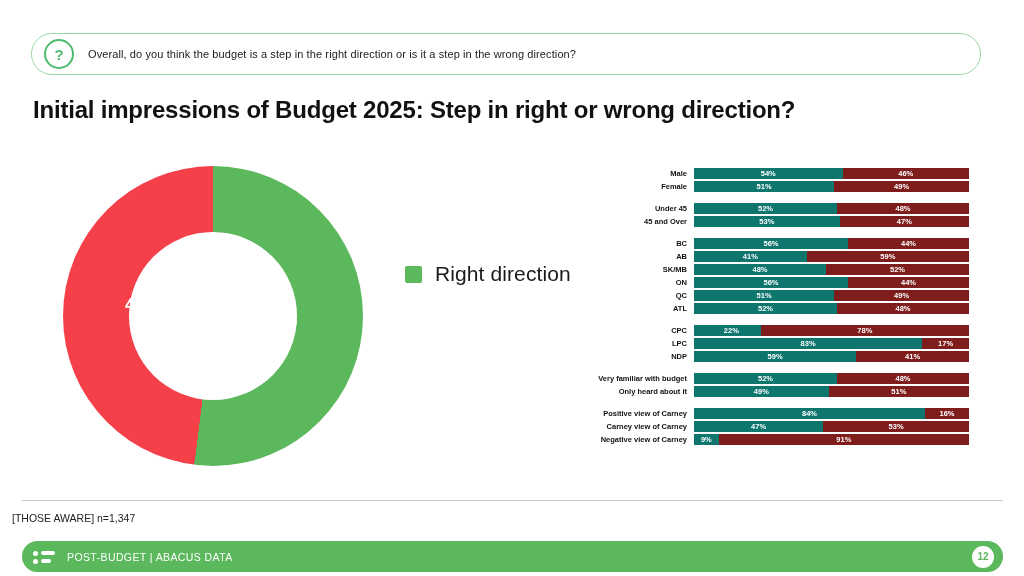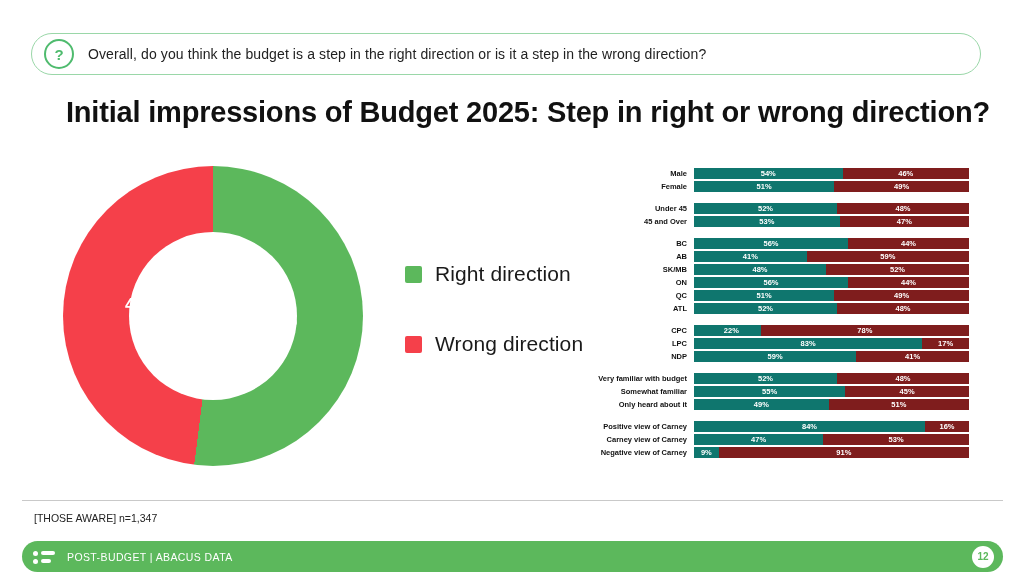--- a/index.html
+++ b/index.html
@@ -39,36 +39,35 @@
     color: #4fbb6e;
     font-size: 15px;
     font-weight: bold;
     display: flex;
     align-items: center;
     justify-content: center;
     flex: 0 0 auto;
     background: #ffffff;
   }
   .q-text {
-    font-size: 14px;
+    font-size: 11px;
     color: #222222;
     margin-left: 14px;
     letter-spacing: 0.1px;
   }
 
   
   .page-title {
     position: absolute;
     left: 33px;
     top: 96px;
-    font-size: 29px;
+    font-size: 24px;
     font-weight: bold;
     color: #111111;
     letter-spacing: -0.2px;
-    margin-left: 33px;
   }
 
   
   .donut-wrap {
     position: absolute;
     left: 63px;
     top: 166px;
     width: 300px;
     height: 300px;
   }
@@ -178,21 +177,21 @@
   .rule {
     position: absolute;
     left: 22px;
     top: 500px;
     width: 981px;
     height: 1px;
     background: #c9c9c9;
   }
   .footnote {
     position: absolute;
-    left: 34px;
+    left: 12px;
     top: 512px;
     font-size: 10.5px;
     color: #222222;
   }
 
   
   .footer {
     position: absolute;
     left: 22px;
     top: 541px;
@@ -268,24 +267,20 @@
   </div>
   <div class="donut-label right">52%</div>
   <div class="donut-label wrong">48%</div>
 </div>
 
 <div class="legend">
   <div class="legend-row">
     <div class="legend-swatch" style="background:#5cb85c"></div>
     <div class="legend-text">Right direction</div>
   </div>
-  <div class="legend-row">
-    <div class="legend-swatch" style="background:#f5404a"></div>
-    <div class="legend-text">Wrong direction</div>
-  </div>
 </div>
 
 <div class="bars" id="bars">
     <div class="bar-group">
       <div class="bar-row">
         <div class="bar-label">Male</div>
         <div class="bar-track">
           <div class="seg seg-right" style="width: 54%;">54%</div>
           <div class="seg seg-wrong" style="width: 46%;">46%</div>
         </div>
@@ -380,27 +375,20 @@
           <div class="seg seg-wrong" style="width: 41%;">41%</div>
         </div>
       </div>
     </div>
     <div class="bar-group">
       <div class="bar-row">
         <div class="bar-label">Very familiar with budget</div>
         <div class="bar-track">
           <div class="seg seg-right" style="width: 52%;">52%</div>
           <div class="seg seg-wrong" style="width: 48%;">48%</div>
-        </div>
-      </div>
-      <div class="bar-row">
-        <div class="bar-label">Somewhat familiar</div>
-        <div class="bar-track">
-          <div class="seg seg-right" style="width: 55%;">55%</div>
-          <div class="seg seg-wrong" style="width: 45%;">45%</div>
         </div>
       </div>
       <div class="bar-row">
         <div class="bar-label">Only heard about it</div>
         <div class="bar-track">
           <div class="seg seg-right" style="width: 49%;">49%</div>
           <div class="seg seg-wrong" style="width: 51%;">51%</div>
         </div>
       </div>
     </div>

